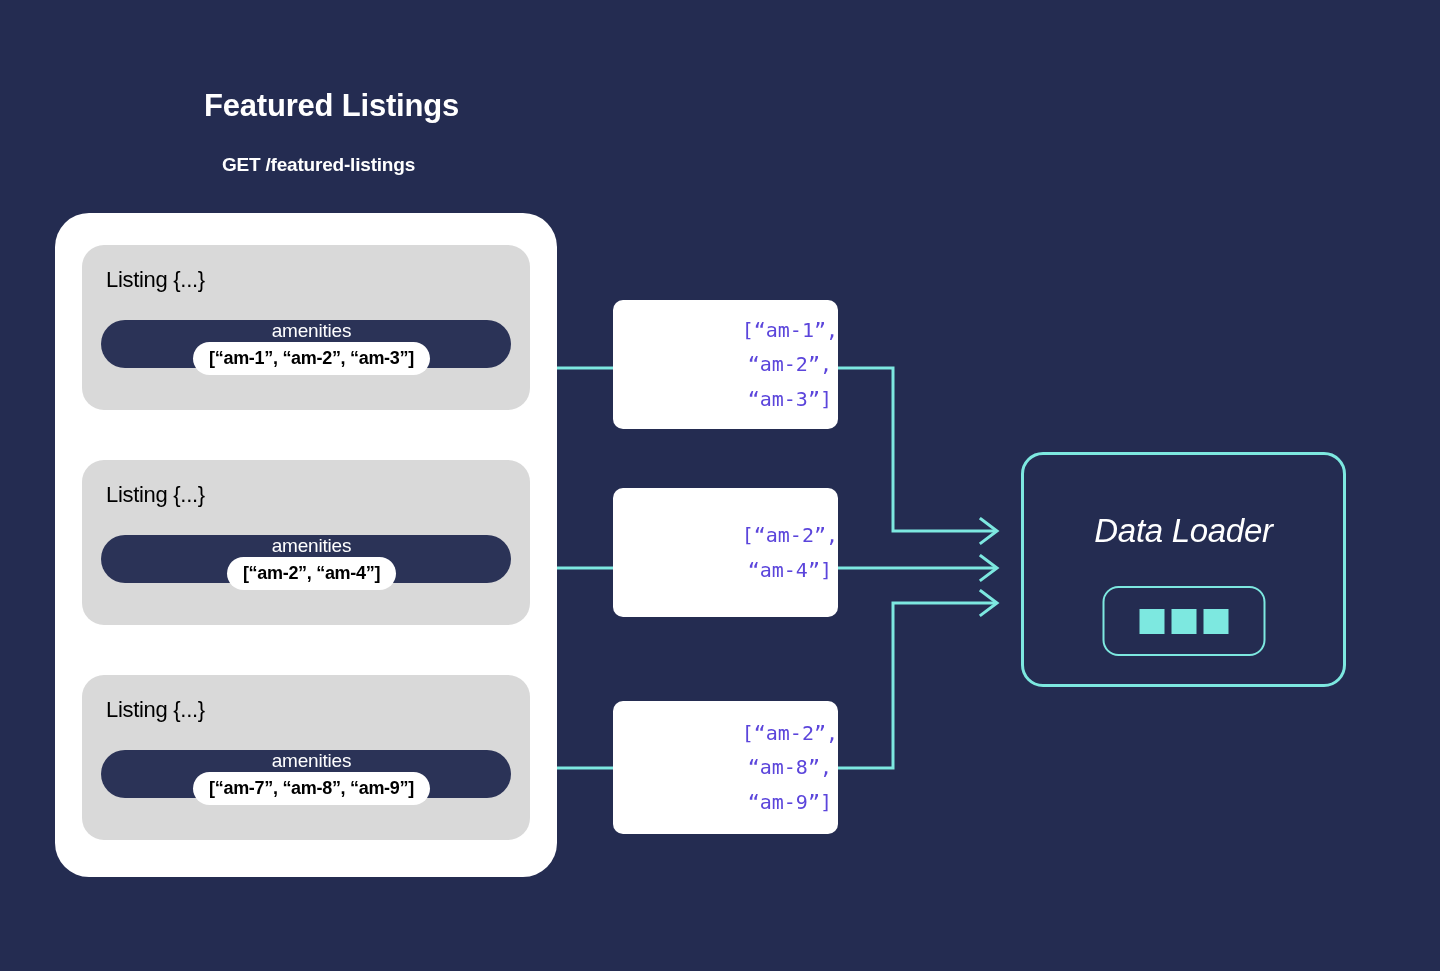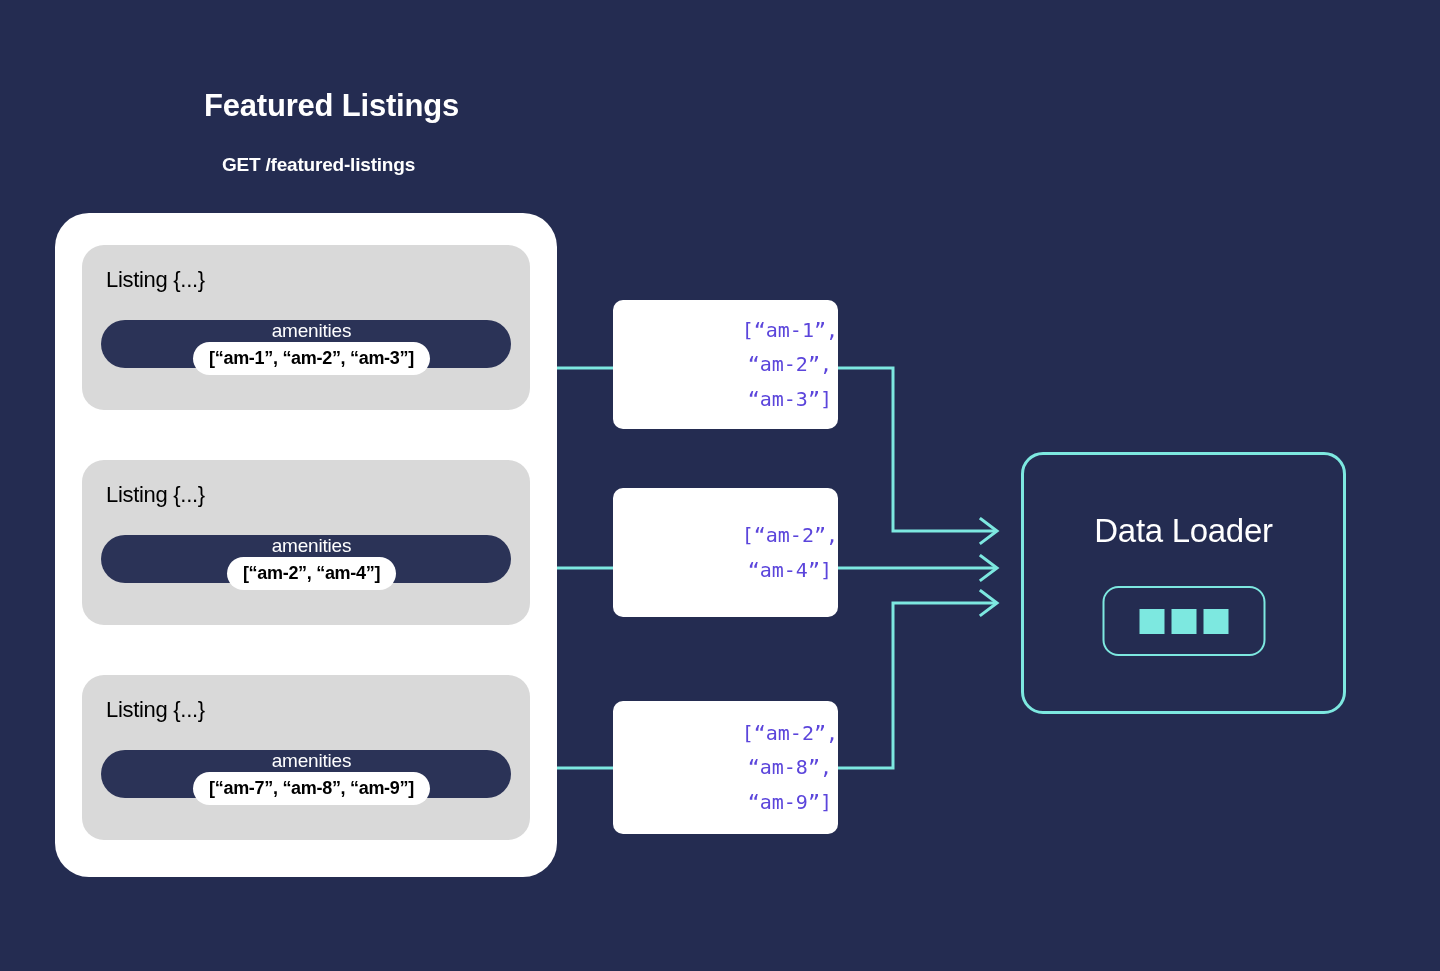--- a/index.html
+++ b/index.html
@@ -147,25 +147,26 @@
     height: 971px;
     pointer-events: none;
   }
 
   
   #data-loader {
     position: absolute;
     left: 1021px;
     top: 420px;
     width: 325px;
-    height: 262px;
+    height: 235px;
     border: 3px solid #7DE8E0;
     border-radius: 22px;
     box-sizing: border-box;
     background: #242C51;
+    font-style: italic;
   }
   #data-loader-title {
     position: absolute;
     left: 0;
     right: 0;
     top: 57px;
     text-align: center;
     font-size: 33px;
     font-weight: 500;
     color: #FFFFFF;

